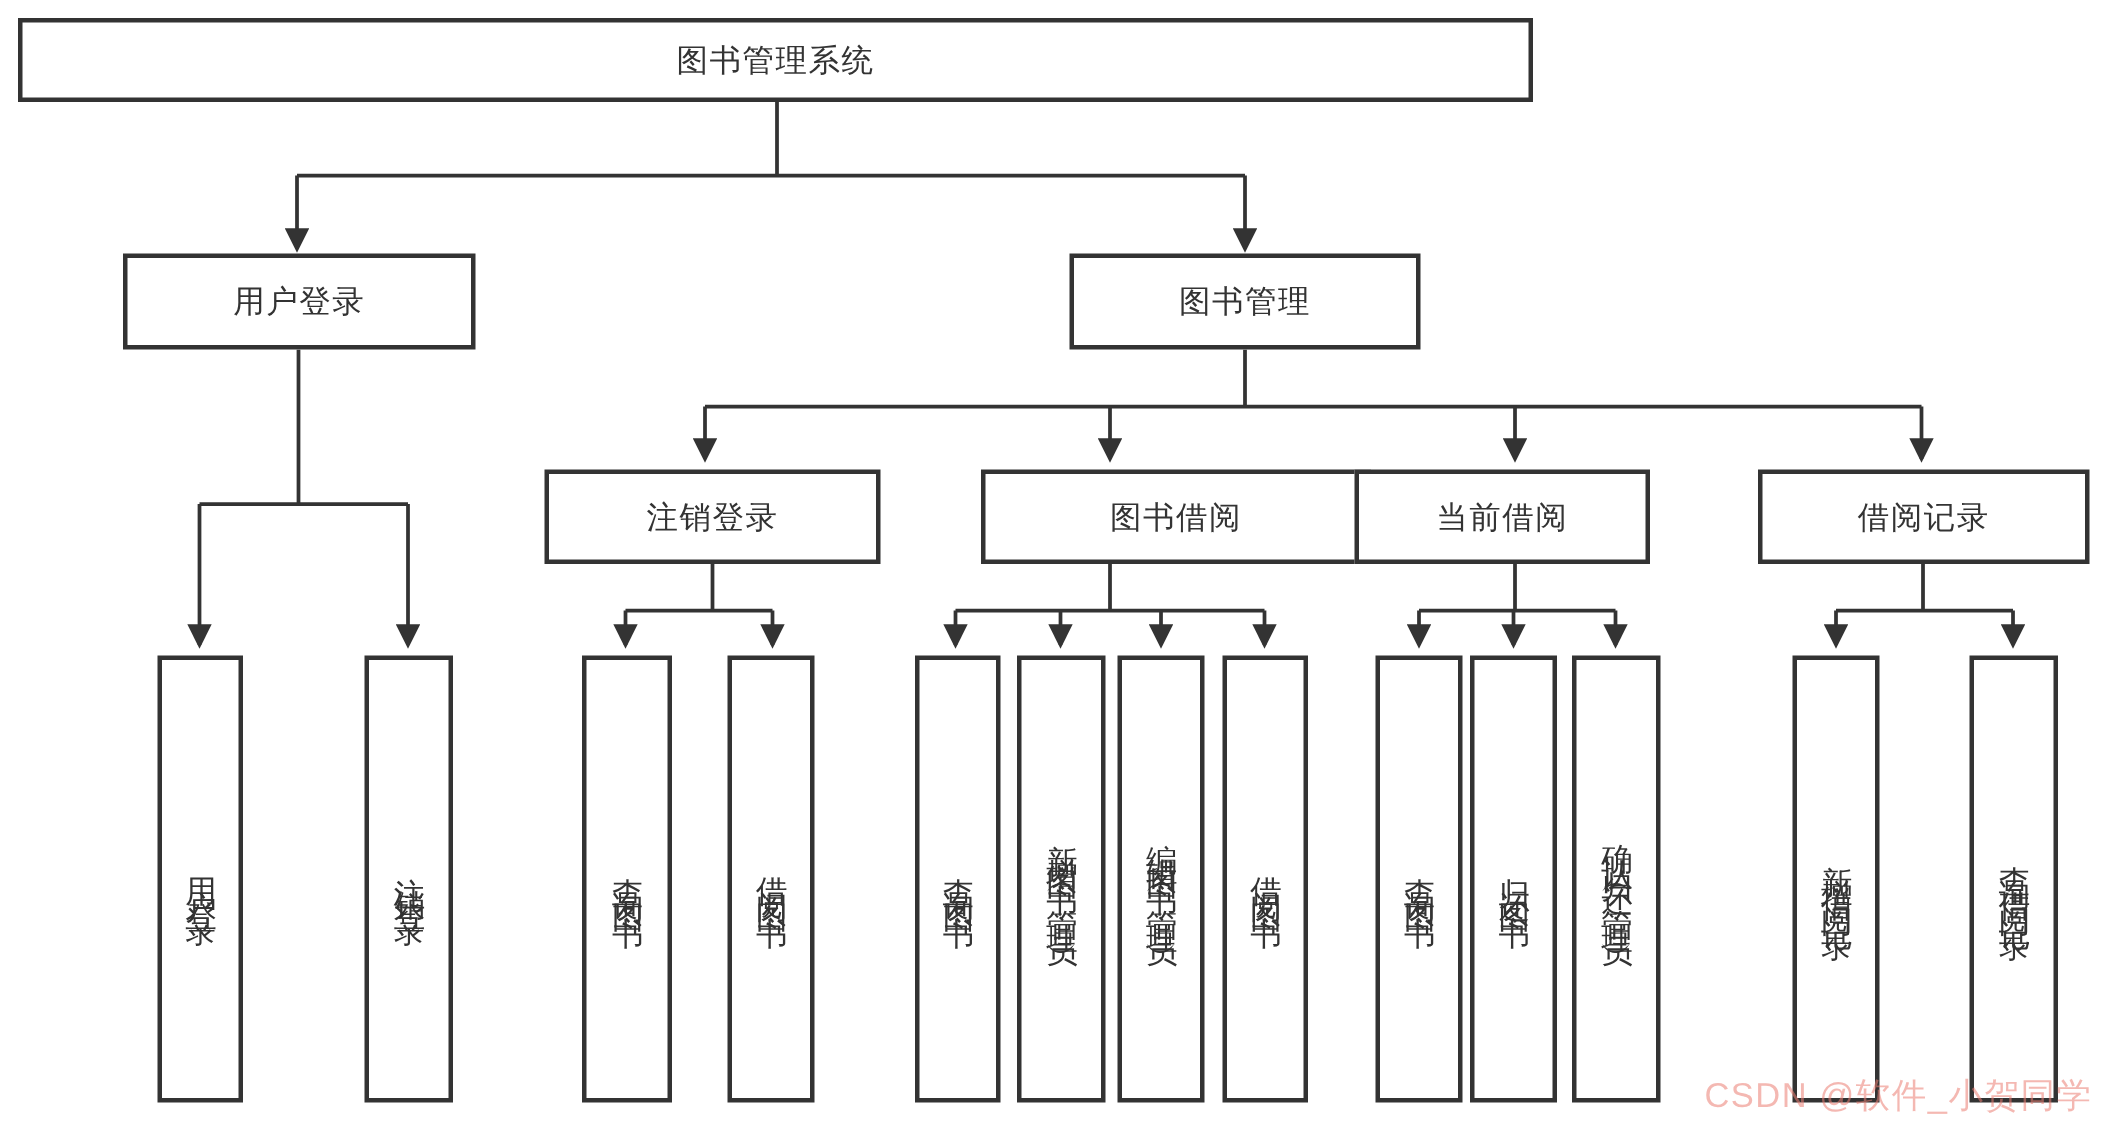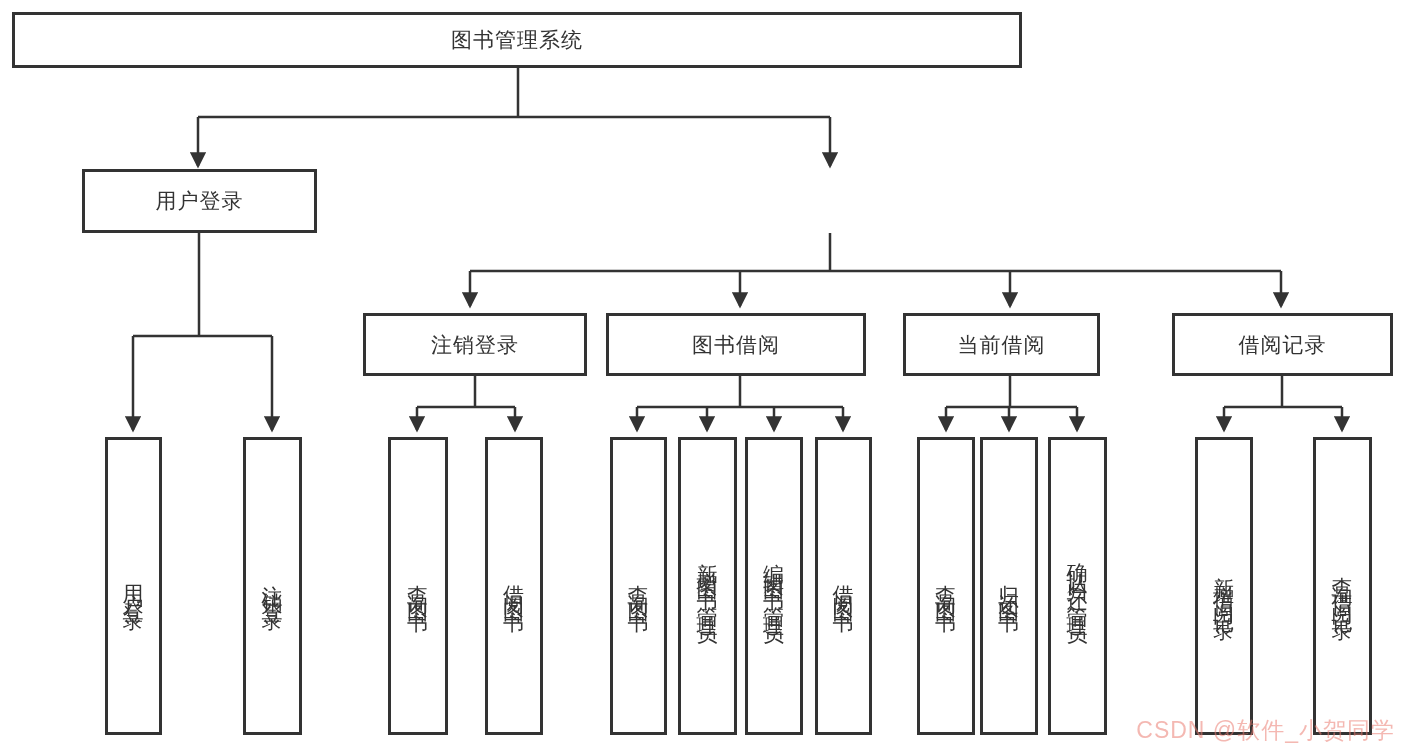--- a/index.html
+++ b/index.html
@@ -95,25 +95,28 @@
     </g>
   </svg>
 
   <div class="box" style="left:12px;top:12px;width:1010px;height:56px">
     <span class="hlabel">图书管理系统</span>
   </div>
 
   <div class="box" style="left:82px;top:169px;width:235px;height:64px">
     <span class="hlabel">用户登录</span>
   </div>
+  <div class="box" style="left:713px;top:169px;width:234px;height:64px">
+    <span class="hlabel">图书管理</span>
+  </div>
 
   <div class="box" style="left:363px;top:313px;width:224px;height:63px">
     <span class="hlabel">注销登录</span>
   </div>
-  <div class="box" style="left:606px;top:313px;width:260px;height:63px">
+  <div class="box" style="left:654px;top:313px;width:260px;height:63px">
     <span class="hlabel">图书借阅</span>
   </div>
   <div class="box" style="left:903px;top:313px;width:197px;height:63px">
     <span class="hlabel">当前借阅</span>
   </div>
   <div class="box" style="left:1172px;top:313px;width:221px;height:63px">
     <span class="hlabel">借阅记录</span>
   </div>
 
   <div class="box" style="left:105px;top:437px;width:57px;height:298px">

